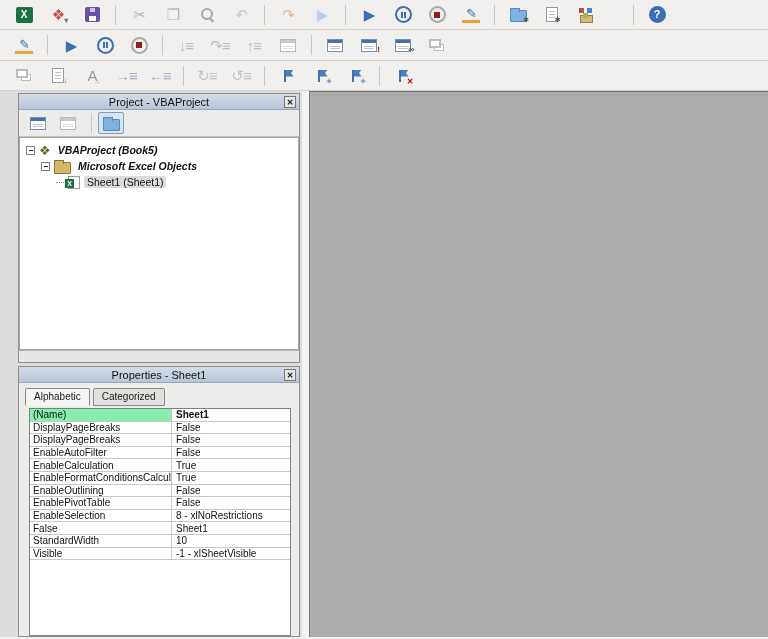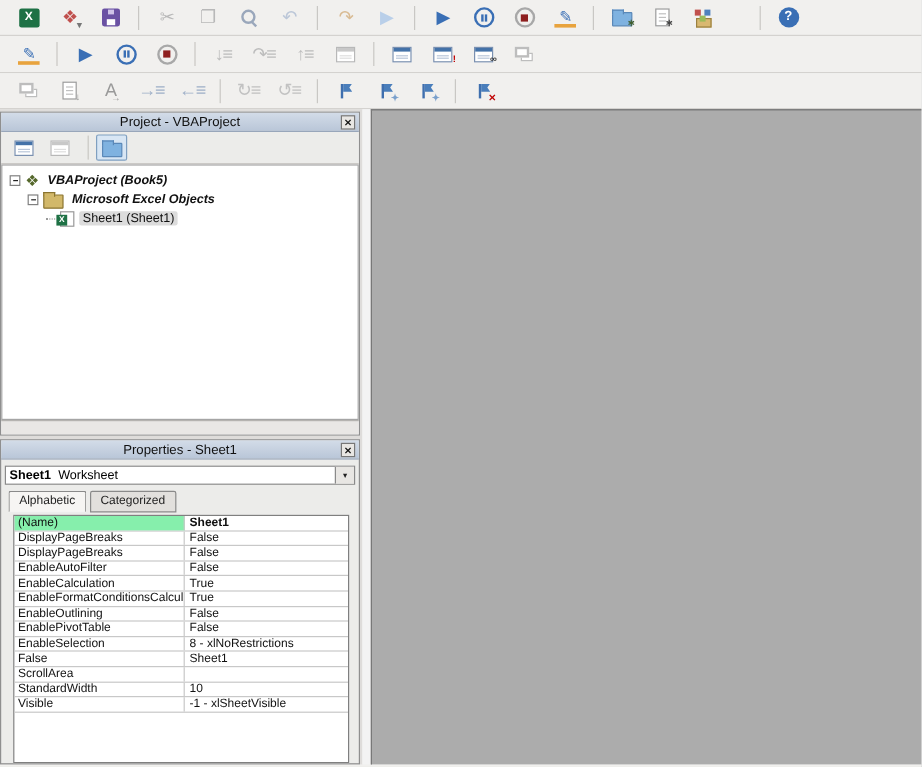--- a/index.html
+++ b/index.html
@@ -65,21 +65,21 @@
   .flag::before { content:""; position:absolute; left:2px; top:1px; width:2px; height:12px; background:#3f6fae; }
   .flag::after { content:""; position:absolute; left:4px; top:1px; width:8px; height:7px; background:#4a7ebb;
     clip-path:polygon(0 0,100% 0,70% 50%,100% 100%,0 100%); }
   .sheet { width:12px; height:13px; background:#fff; border:1px solid #999; flex:none; position:relative; }
   .sheet::before { content:"X"; position:absolute; left:-4px; bottom:0; width:9px; height:9px;
     background:#1e7145; color:#fff; font-size:7px; font-weight:700;
     display:flex; align-items:center; justify-content:center; }
 
   
   .main { display:flex; height:546px; }
-  .dock { width:302px; flex:none; background:#dedcda; padding:2px 2px 0 0;
+  .dock { width:302px; flex:none; background:#dedcda; padding:2px 2px 0 18px;
     display:flex; flex-direction:column; }
   .gap { width:7px; flex:none; background:#f3f3f3; }
   .mdi { flex:1; background:#acacac; border-left:1px solid #787878; border-top:1px solid #6f6f6f; }
 
   .panel { border:1px solid #8f8f8f; background:#ececea; display:flex; flex-direction:column; }
   .panel.project { height:270px; margin-bottom:3px; }
   .panel.props { flex:1; }
   .ptitle { position:relative; height:16px; flex:none; display:flex; align-items:center;
     justify-content:center; font-size:11px; color:#111;
     background:linear-gradient(#d3dce8,#b9c6d8); border-bottom:1px solid #98a6ba; }
@@ -365,26 +365,20 @@
           </div>
         </div>
       <div class="hstrip"></div>
     </div>
 
     <div class="panel props">
       <div class="ptitle">
         <span>Properties - Sheet1</span>
         <span class="closebtn">✕</span>
       </div>
-      <div class="combo">
-        <div class="combo-text">
-          <span class="obj">Sheet1</span><span class="typ">Worksheet</span>
-        </div>
-        <div class="combo-btn">▾</div>
-      </div>
       <div class="ptabs">
         <span class="ptab active">Alphabetic</span>
         <span class="ptab">Categorized</span>
       </div>
       <div class="gridwrap" id="prop-grid">
           <div class="prow selected">
             <div class="pname">(Name)</div>
             <div class="pval">Sheet1</div>
           </div>
           <div class="prow">
@@ -417,24 +411,20 @@
           </div>
           <div class="prow">
             <div class="pname">EnableSelection</div>
             <div class="pval">8 - xlNoRestrictions</div>
           </div>
           <div class="prow">
             <div class="pname">False</div>
             <div class="pval">Sheet1</div>
           </div>
           <div class="prow">
-            <div class="pname">ScrollArea</div>
-            <div class="pval"></div>
-          </div>
-          <div class="prow">
             <div class="pname">StandardWidth</div>
             <div class="pval">10</div>
           </div>
           <div class="prow">
             <div class="pname">Visible</div>
             <div class="pval">-1 - xlSheetVisible</div>
           </div>
         </div>
     </div>
 

